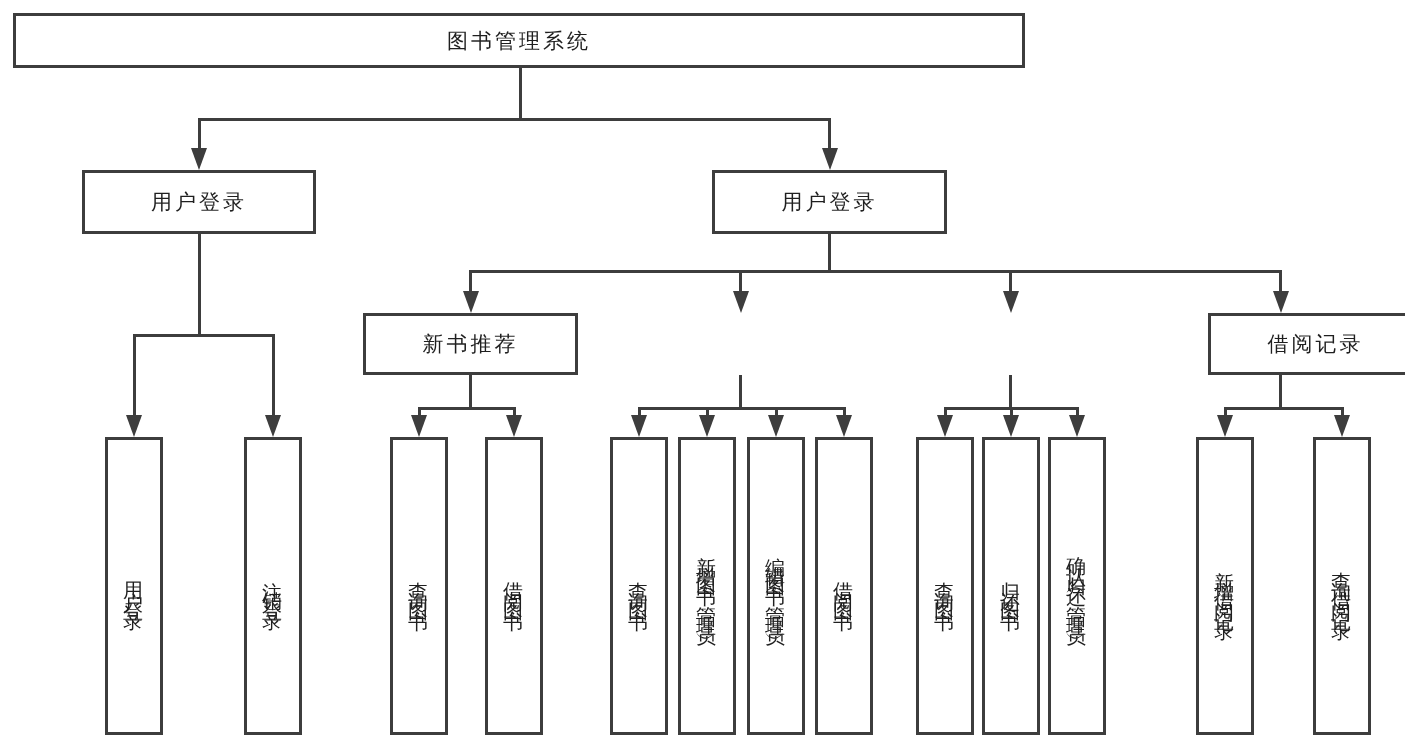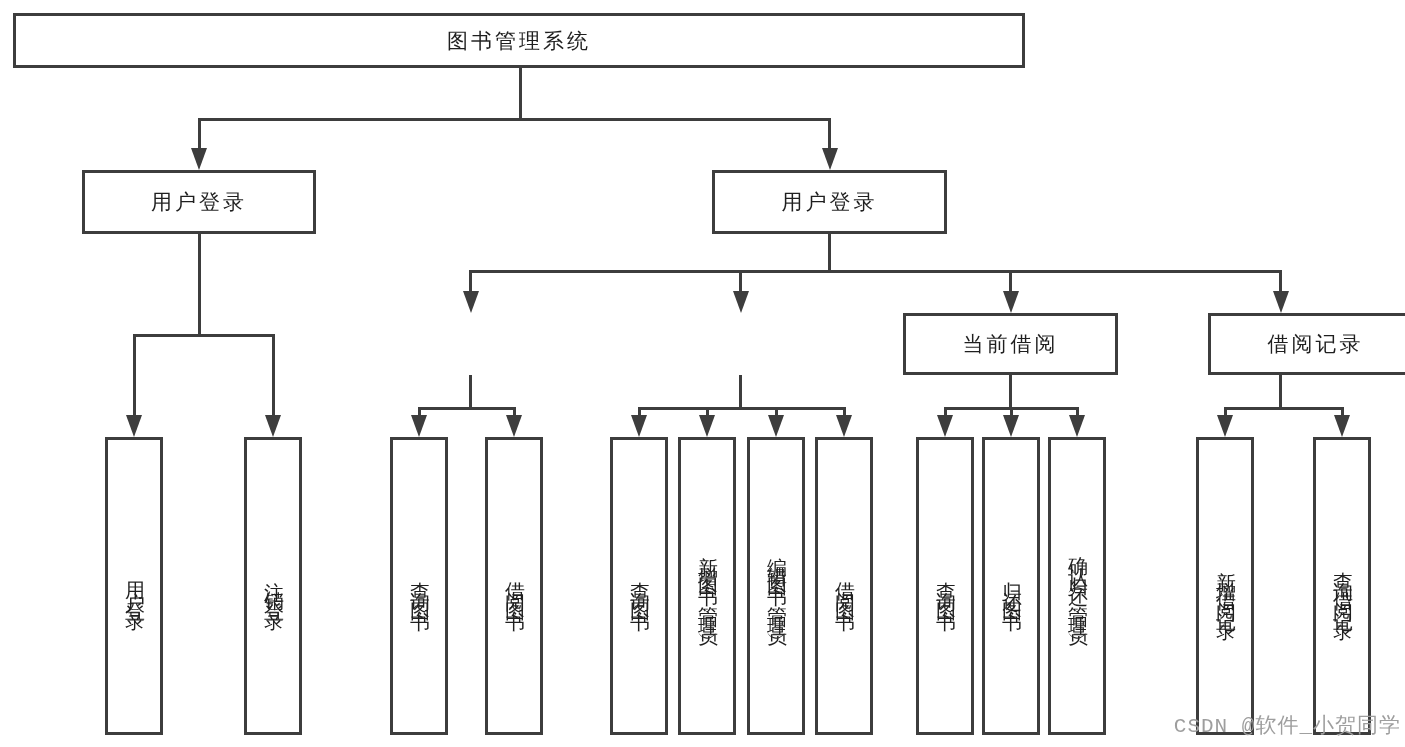--- a/index.html
+++ b/index.html
@@ -1,21 +1,21 @@
 <!DOCTYPE html>
 <html style="--line: #3d3d3d; --text: #1f1f1f; --background: #ffffff; --watermark: #9e9e9e;"><head>
 <meta charset="utf-8">
 <style>
   html,body{margin:0;padding:0;background:#ffffff;}
   .stage{
     position:relative;
     width:1405px;height:747px;
     background:var(--background,#ffffff);
     overflow:hidden;
-    font-family:Liberation Mono, monospace;
+    font-family:Liberation Sans, sans-serif;
   }
   .box{
     position:absolute;
     box-sizing:border-box;
     border:3px solid var(--line,#3d3d3d);
     background:#ffffff;
     display:flex;
     align-items:center;
     justify-content:center;
     color:var(--text,#1f1f1f);
@@ -63,21 +63,21 @@
 </head>
 <body>
 
 <div class="stage">
 
   <div class="box" id="b-root">图书管理系统</div>
 
   <div class="box" id="b-user">用户登录</div>
   <div class="box" id="b-book">用户登录</div>
 
-  <div class="box" id="b-l3-2">当前借阅</div>
+  <div class="box" id="b-l3-0">新书推荐</div>
   <div class="box" id="b-l3-3">借阅记录</div>
 
   <div class="box v leaf" id="lf-0">用户登录</div>
   <div class="box v leaf" id="lf-1">注销登录</div>
 
   <div class="box v leaf" id="lf-2">查询图书</div>
   <div class="box v leaf" id="lf-3">借阅图书</div>
 
   <div class="box v leaf" id="lf-4">查询图书</div>
   <div class="box v leaf" id="lf-5">新增图书（管理员）</div>
@@ -143,15 +143,14 @@
   <div class="vl" style="left:1075.5px;top:406.5px;height:8.5px"></div>
   <div class="ah" style="left:1069px;top:415px"></div>
 
   <div class="vl" style="left:1279px;top:375px;height:33px"></div>
   <div class="hl" style="left:1223.5px;top:406.5px;width:120px"></div>
   <div class="vl" style="left:1223.5px;top:406.5px;height:8.5px"></div>
   <div class="ah" style="left:1217px;top:415px"></div>
   <div class="vl" style="left:1340.5px;top:406.5px;height:8.5px"></div>
   <div class="ah" style="left:1334px;top:415px"></div>
 
-  <div class="watermark">CSDN @软件_小贺同学</div>
 
 </div>
 
 </body></html>

